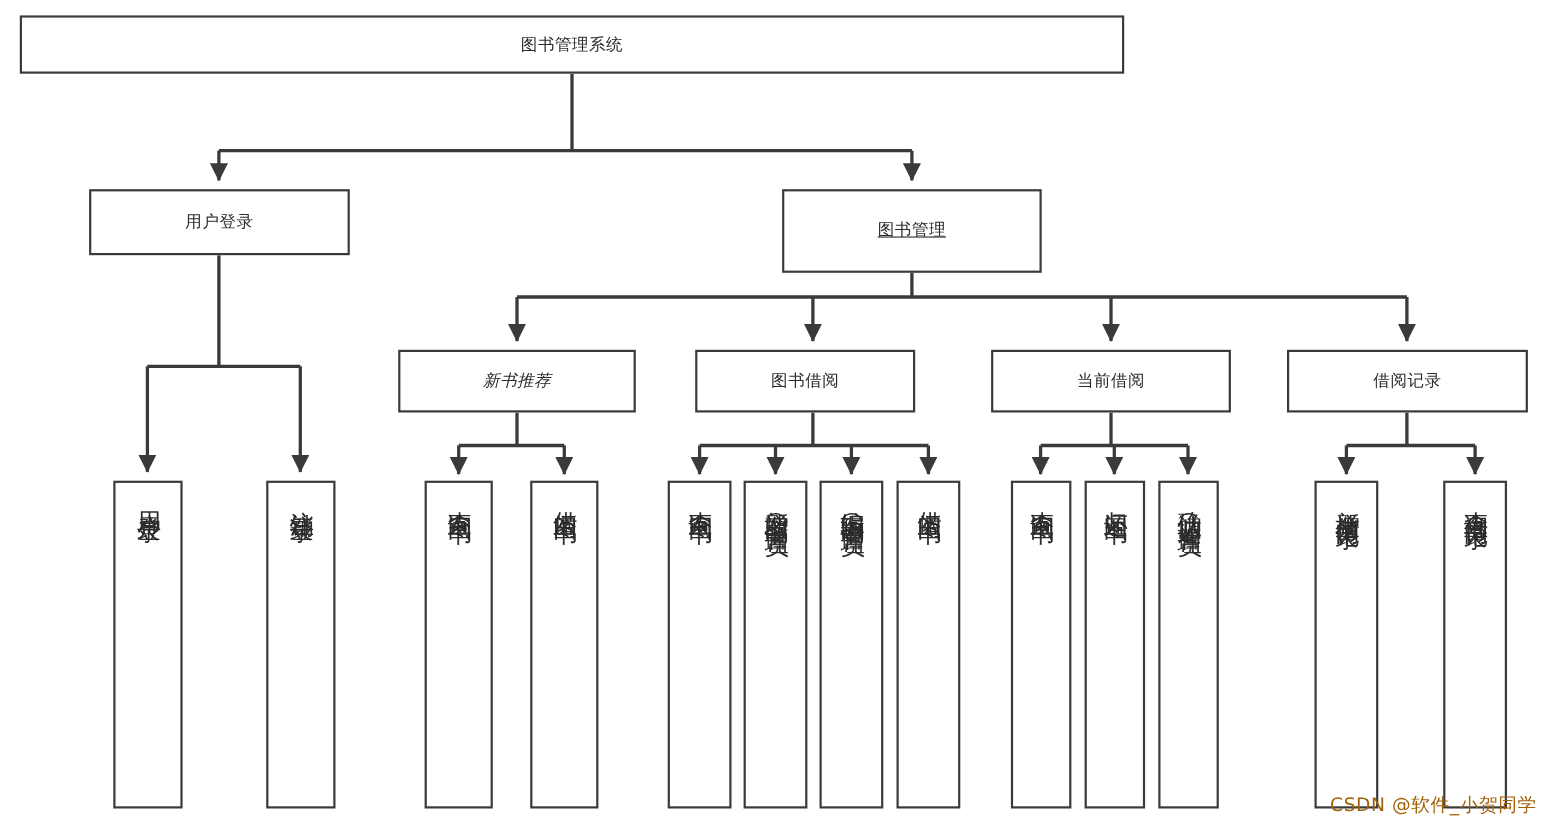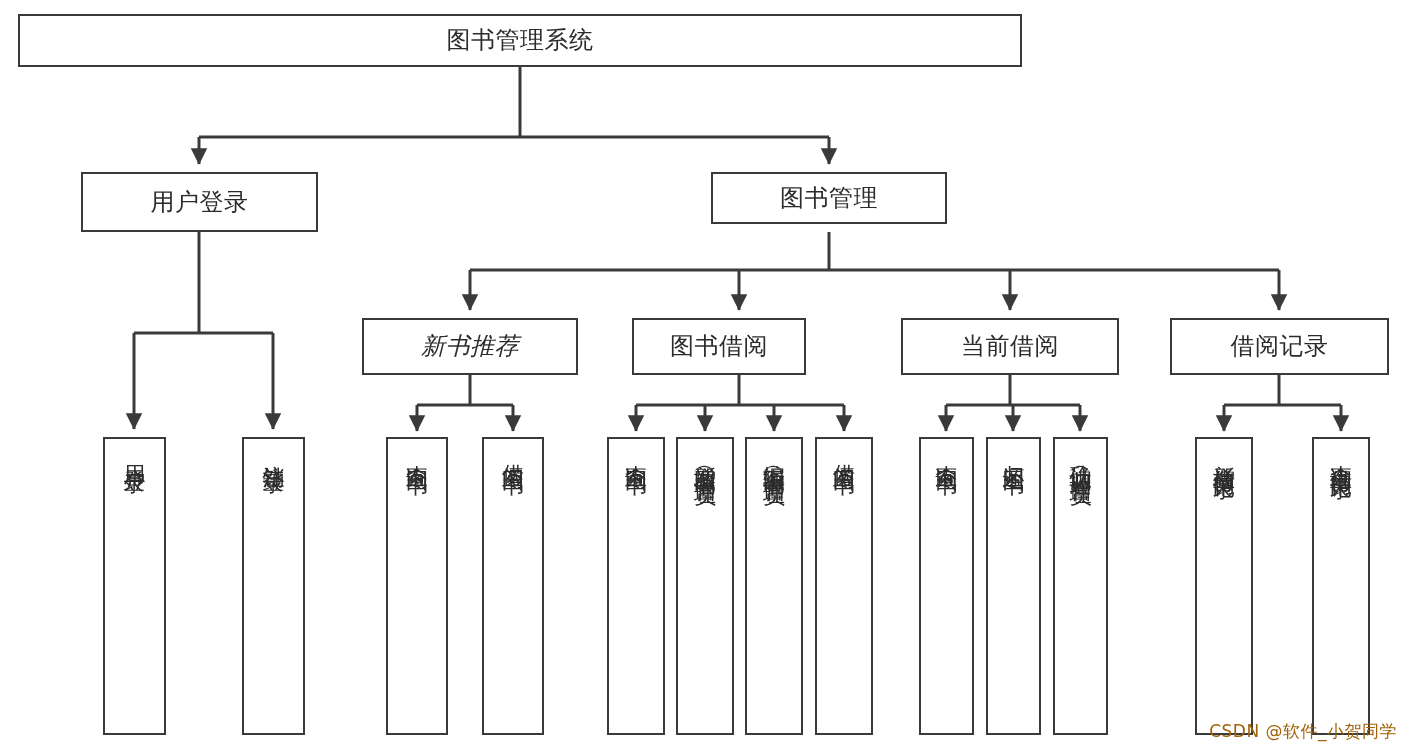--- a/index.html
+++ b/index.html
@@ -22,21 +22,21 @@
     justify-content:center;
     color:#2b2b2b;
   }
   .node-label{
     white-space:pre;
     line-height:1.18;
     letter-spacing:0.5px;
   }
 
   
-  .node.horiz .node-label{font-size:24px;}
+  .node.horiz .node-label{font-size:15px;}
 
   
   .node.vert{align-items:flex-start;padding-top:8px;}
   .node.vert .node-label{
     writing-mode:vertical-rl;
     text-orientation:upright;
     font-size:22px;
     letter-spacing:3px;
     line-height:1;
   }
@@ -107,29 +107,29 @@
   </svg>
 
   <div class="node horiz" style="left:18px;top:14px;width:1004px;height:53px;">
     <span class="node-label">图书管理系统</span>
   </div>
 
   <div class="node horiz" style="left:81px;top:172px;width:237px;height:60px;">
     <span class="node-label">用户登录</span>
   </div>
 
-  <div class="node horiz" style="left:711px;top:172px;width:236px;height:52px;">
+  <div class="node horiz" style="left:711px;top:172px;width:236px;height:76px;text-decoration:underline;">
     <span class="node-label">图书管理</span>
   </div>
 
   <div class="node horiz" style="left:362px;top:318px;width:216px;height:57px;font-style:italic;">
     <span class="node-label">新书推荐</span>
   </div>
 
-  <div class="node horiz" style="left:632px;top:318px;width:174px;height:57px;">
+  <div class="node horiz" style="left:632px;top:318px;width:200px;height:57px;">
     <span class="node-label">图书借阅</span>
   </div>
 
   <div class="node horiz" style="left:1170px;top:318px;width:219px;height:57px;">
     <span class="node-label">借阅记录</span>
   </div>
 
   <div class="node horiz" style="left:901px;top:318px;width:218px;height:57px;">
     <span class="node-label">当前借阅</span>
   </div>

